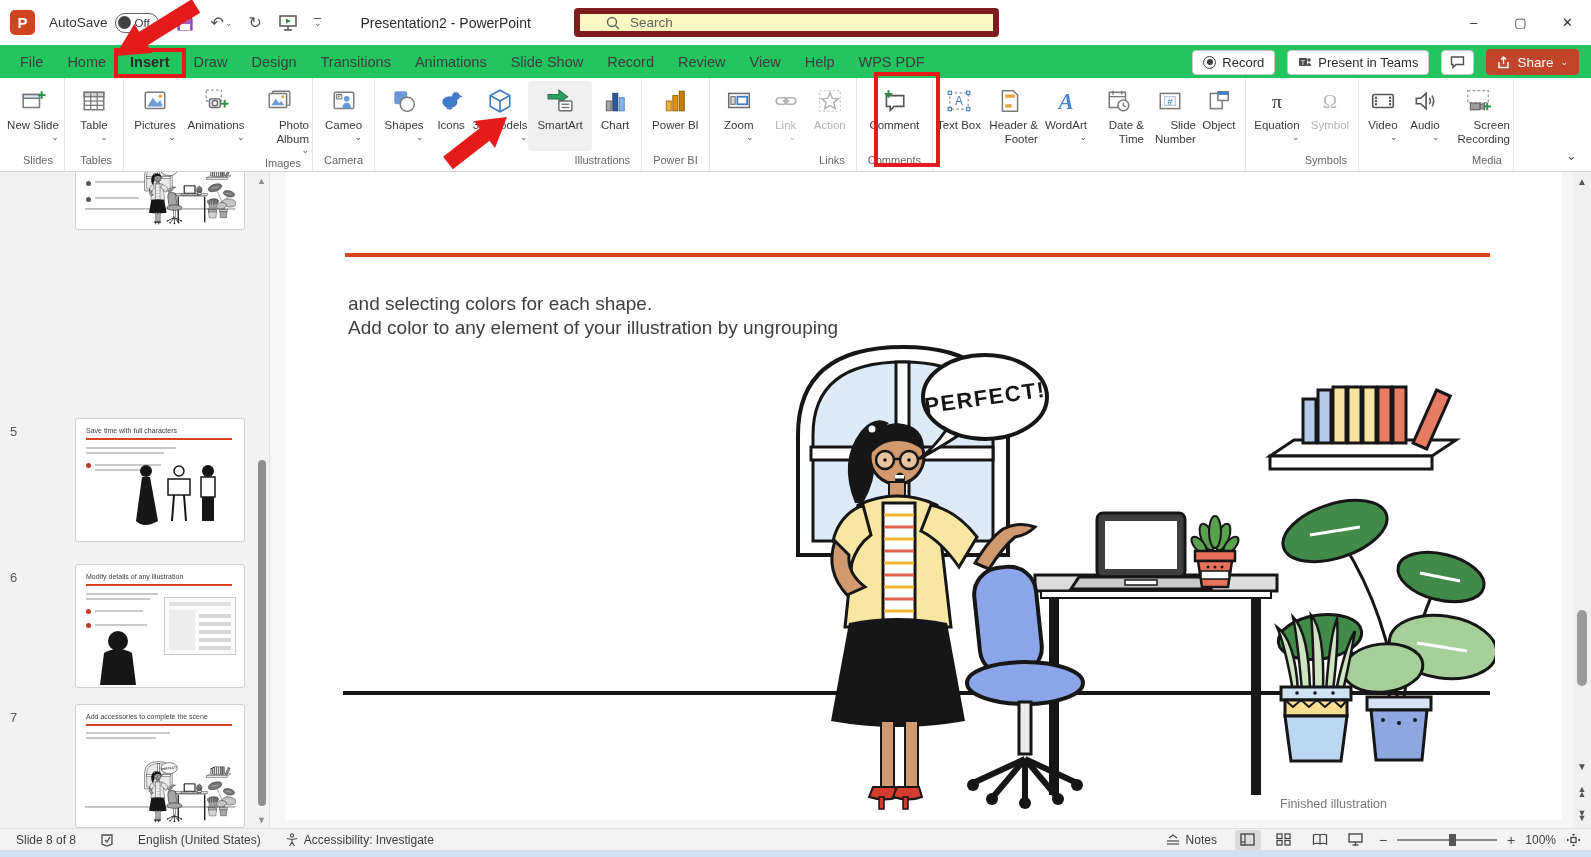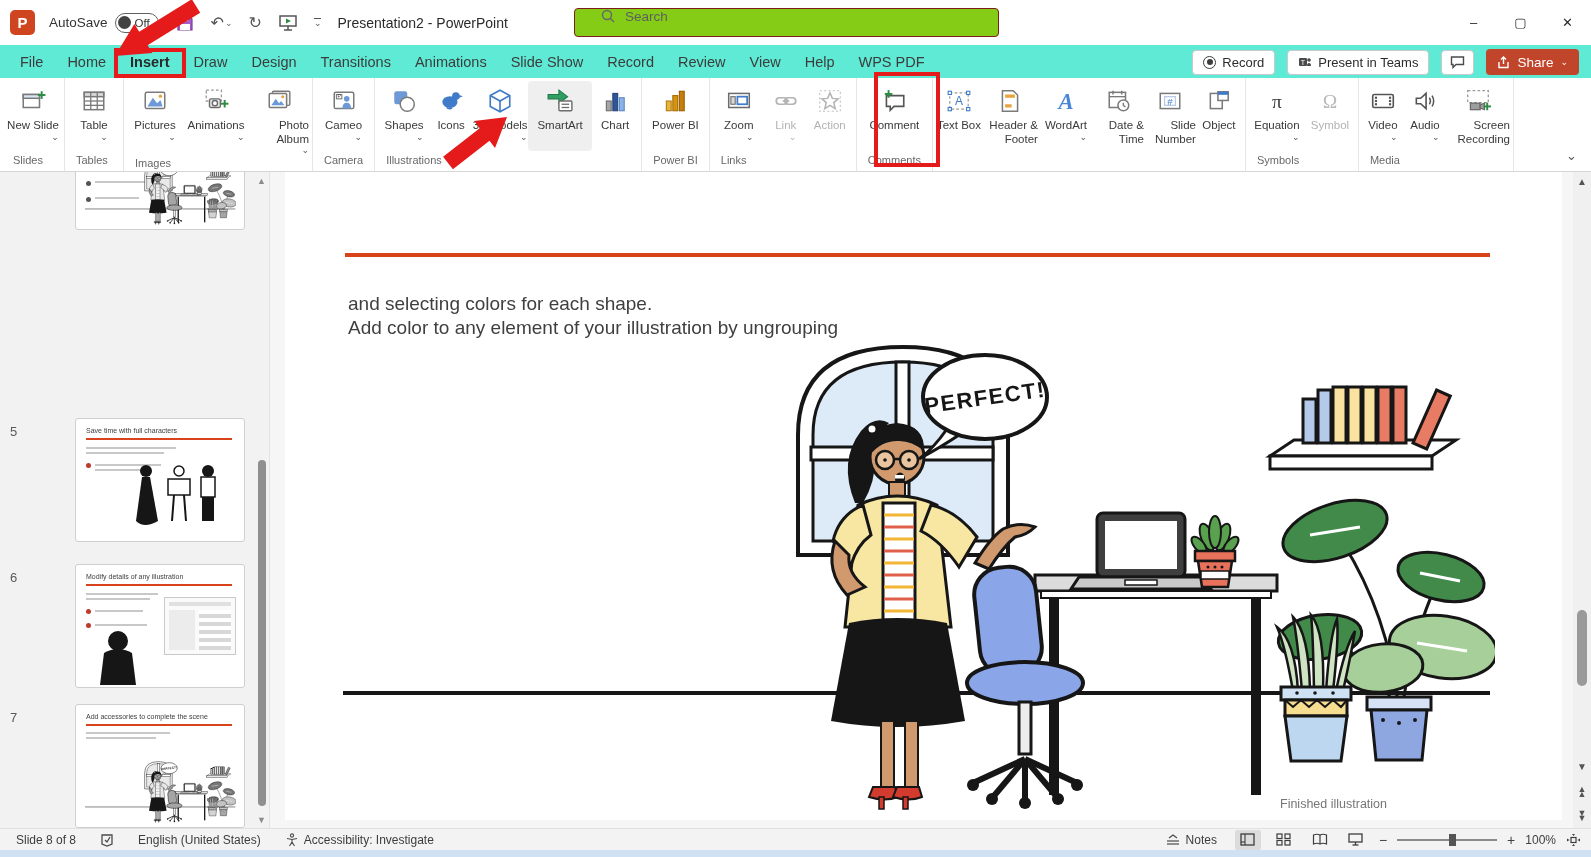--- a/index.html
+++ b/index.html
@@ -11,28 +11,28 @@
   
   .titlebar{height:45px;display:flex;align-items:center;background:#fff;position:relative;padding-left:10px}
   .ppt-logo{width:25px;height:25px;border-radius:5px;background:#cf4520;color:#fff;font-weight:bold;font-size:15px;display:flex;align-items:center;justify-content:center}
   .autosave{display:flex;align-items:center;gap:7px;margin-left:14px;font-size:13.5px;color:#333}
   .toggle{width:44px;height:20px;border:1px solid #616161;border-radius:10px;display:flex;align-items:center;padding:2px;gap:4px}
   .knob{width:13px;height:13px;border-radius:50%;background:#424242}
   .toggle .state{font-size:11.5px;color:#333}
   .qat{display:flex;align-items:center;gap:16px;margin-left:16px;color:#555}
   .qat .g{font-size:16px;color:#555}
   .chev-sm{font-size:9px;color:#666;margin-left:-10px}
-  .doc-title{margin-left:16px;font-size:14px;color:#2b2b2b}
-  .searchbox{position:absolute;left:574px;top:8px;width:425px;height:29px;background:#84cc16;border:1px solid #7f1d1d;border-radius:4px;display:flex;padding-left:26px;gap:10px}
+  .doc-title{margin-left:39px;font-size:14px;color:#2b2b2b}
+  .searchbox{position:absolute;left:574px;top:8px;width:425px;height:29px;background:#fef9c3;border:6px solid #7f1d1d;border-radius:4px;display:flex;align-items:center;padding-left:26px;gap:10px}
   .searchbox .ph{font-size:13.5px;color:#5f5f5f}
   .wincontrols{position:absolute;right:0;top:0;height:45px;display:flex}
   .winbtn{width:47px;height:100%;display:flex;align-items:center;justify-content:center;font-size:13px;color:#2b2b2b}
 
   
-  .tabrow{height:33px;display:flex;align-items:center;padding-left:8px;position:relative;background:#5eead4}
+  .tabrow{height:33px;display:flex;align-items:center;padding-left:8px;position:relative;background:#22c55e}
   .tab{padding:0 12px;font-size:14.5px;color:#3c3c3c;height:100%;display:flex;align-items:center;position:relative}
   .tab.sel{font-weight:bold;color:#2b2b2b}
   .tab.sel::after{content:"";position:absolute;left:13px;right:13px;bottom:1px;height:3px;background:#c0452a}
   .ann-box-insert{position:absolute;left:-4px;right:-4px;top:3px;bottom:0;border:4px solid #e51a1a;z-index:40}
   .tab-actions{position:absolute;right:12px;top:4px;display:flex;align-items:center;gap:12px}
   .pillbtn{height:25px;border:1px solid #c9c9c9;border-radius:4px;display:flex;align-items:center;gap:6px;padding:0 10px;font-size:13px;color:#2b2b2b;background:#fff}
   .rec-dot{width:13px;height:13px;border:1.5px solid #3c3c3c;border-radius:50%;display:flex;align-items:center;justify-content:center}
   .rec-dot i{width:6px;height:6px;border-radius:50%;background:#3c3c3c}
   .sharebtn{height:26px;background:#c0452a;border-radius:4px;color:#fff;display:flex;align-items:center;gap:7px;padding:0 11px;font-size:13.5px}
   .sharebtn .chev-sm{color:#fff;margin-left:0}
@@ -40,21 +40,21 @@
   
   .ribbon{height:94px;border-bottom:1px solid #d6d6d6;display:flex;align-items:stretch;padding:0 2px;position:relative;background:#fff}
   .rgroup{display:flex;flex-direction:column;border-right:1px solid #e6e6e6;padding:3px 3px 0}
   .rbtns{flex:1;display:flex;align-items:stretch;justify-content:center}
   .rbtn{width:52px;display:flex;flex-direction:column;align-items:center;padding-top:5px;border-radius:4px}
   .rbtn .ric{height:30px;display:flex;align-items:center;justify-content:center}
   .rlbw{font-size:11.5px;color:#3a3a3a;text-align:right;line-height:1.18;margin-top:3px}
   .chv{font-size:9px;color:#555;display:block;line-height:.9}
   .rbtn.hl{background:#efefef}
   .rbtn.disabled .rlbw{color:#b3b3b3}
-  .rgname{font-size:11px;color:#686868;text-align:left;padding:3px 8px 5px;white-space:nowrap}
+  .rgname{font-size:11px;color:#686868;text-align:right;padding:3px 8px 5px;white-space:nowrap}
   .w56{width:56px}.w60{width:60px}.w64{width:64px}.w66{width:66px}.w50{width:50px}.w46{width:46px}.w42{width:42px}
   .ribbon-collapse{position:absolute;right:14px;bottom:8px;font-size:13px;color:#555}
   .ann-box-smartart{position:absolute;left:499px;top:-6px;width:66px;height:95px;border:4px solid #e51a1a;z-index:40}
 
   
   .bodyarea{position:absolute;left:0;top:172px;right:0;bottom:29px;display:flex}
   .thumbs{width:270px;background:#f2f2f2;position:relative;overflow:hidden;border-right:1px solid #e2e2e2}
   .thumb-item{position:absolute;left:75px;width:170px;height:124px;background:#fff;border:1px solid #cfcfcf;border-radius:3px;overflow:hidden}
   .thumb-item.partial{top:-66px}
   .thumb-num{position:absolute;left:10px;font-size:13px;color:#5a5a5a}

